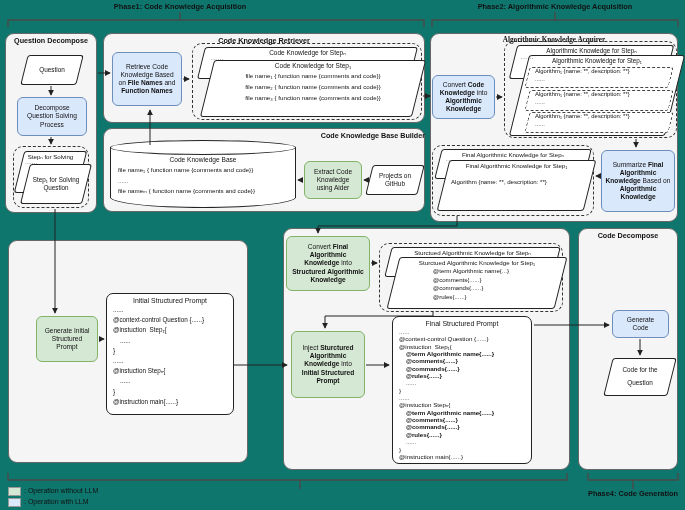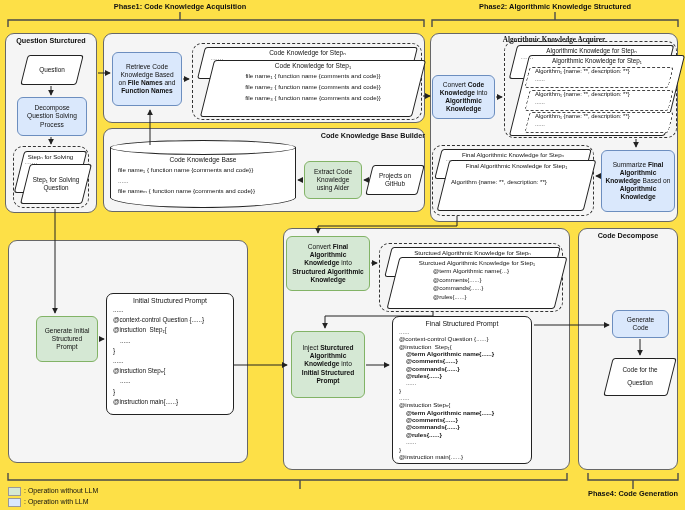--- a/index.html
+++ b/index.html
@@ -1,18 +1,18 @@
 <!DOCTYPE html>
 <html><head>
 <meta charset="utf-8">
 <style>
   * { box-sizing: border-box; margin: 0; padding: 0; }
   html,body { background:#fff; }
   body { font-family: "Liberation Sans", "DejaVu Sans", sans-serif; color:#111; }
-  #canvas { position:relative; width:685px; height:510px; background:#fde047; overflow:hidden; }
+  #canvas { position:relative; width:685px; height:510px; background:#0f766e; overflow:hidden; }
 
   .panel { position:absolute; background:#f5f5f5; border:1px solid #676767; border-radius:9px; z-index:1; }
   .panel-title { position:absolute; text-align:center; font-weight:bold; font-size:7.2px; z-index:2; }
 
   .box { position:absolute; display:flex; flex-direction:column; justify-content:center; align-items:center;
          text-align:center; font-size:6.6px; line-height:1.22; border-radius:6px; border:1px solid; z-index:4; padding:1px; }
   .blue  { background:#dae8fc; border-color:#6c8ebf; }
   .green { background:#d5e8d4; border-color:#82b366; }
   .b { font-weight:bold; }
 
@@ -47,27 +47,28 @@
   .phase-label { position:absolute; text-align:center; font-weight:bold; font-size:7.4px; z-index:7; }
   .legend-swatch { position:absolute; width:13px; height:9px; border:1px solid #999; z-index:7; }
   .legend-text { position:absolute; font-size:7px; z-index:7; }
 </style>
 </head>
 <body>
 
 <div id="canvas">
 
   <div class="phase-label" style="left:60px;top:2px;width:240px;">Phase1: Code Knowledge Acquisition</div>
-  <div class="phase-label" style="left:435px;top:2px;width:240px;">Phase2: Algorithmic Knowledge Structured</div>
+  <div class="phase-label" style="left:435px;top:2px;width:240px;">Phase2: Algorithmic Knowledge Acquisition</div>
   <div class="phase-label" style="left:543px;top:489px;width:180px;">Phase4: Code Generation</div>
 
   <div class="panel" style="left:5px;top:33px;width:92px;height:180px;"></div>
-  <div class="panel-title" style="left:5px;top:36px;width:92px;">Question Sturctured</div>
+  <div class="panel-title" style="left:5px;top:36px;width:92px;">Question Decompose</div>
 
   <div class="panel" style="left:103px;top:33px;width:322px;height:90px;"></div>
+  <div class="panel-title" style="left:103px;top:36px;width:322px;">Code Knowledge Retriever</div>
 
   <div class="panel" style="left:103px;top:128px;width:322px;height:84px;"></div>
   <div class="panel-title" style="left:103px;top:131px;width:322px;text-align:right;">Code Knowledge Base Builder</div>
 
   <div class="panel" style="left:430px;top:33px;width:248px;height:189px;"></div>
   <div class="panel-title" style="left:430px;top:36px;width:248px;font-family:Liberation Serif, serif;">Algorithmic Knowledge Acquirer</div>
 
   <div class="panel" style="left:8px;top:240px;width:240px;height:223px;"></div>
 
   <div class="panel" style="left:283px;top:228px;width:287px;height:242px;"></div>

